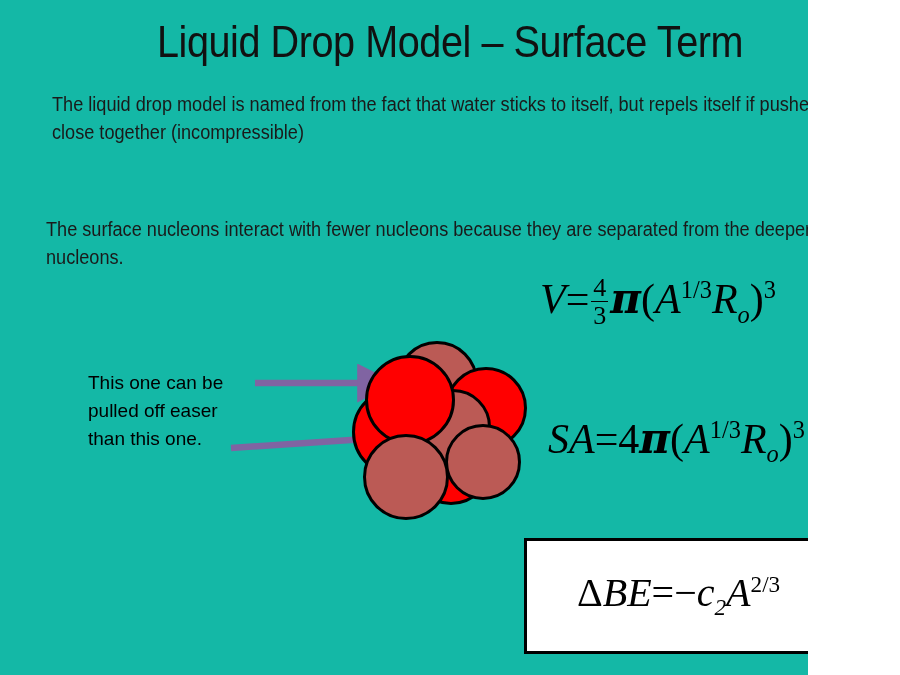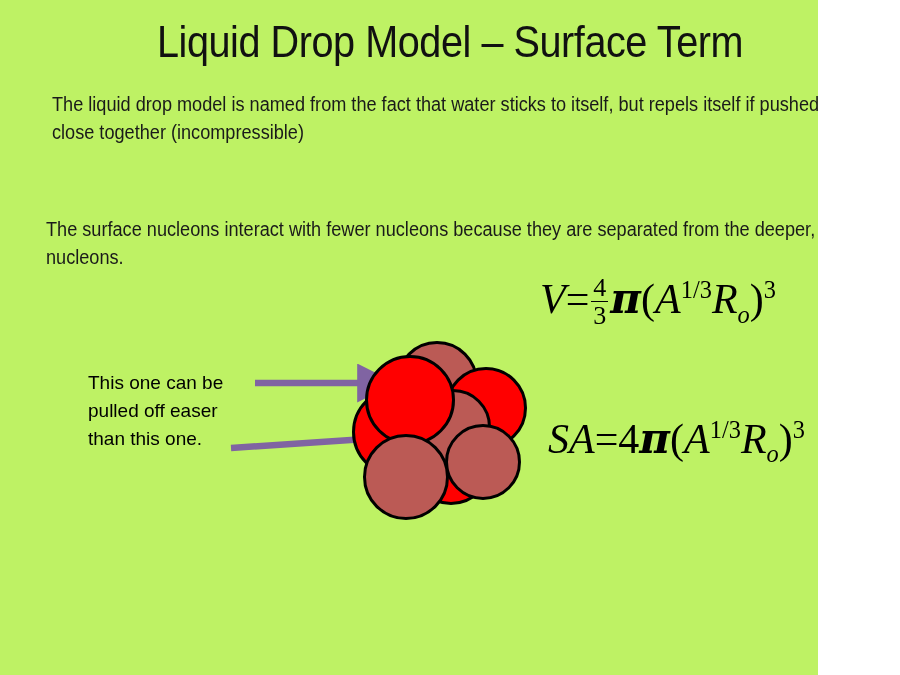--- a/index.html
+++ b/index.html
@@ -4,25 +4,24 @@
 <style>
   html, body {
     margin: 0;
     padding: 0;
     background: #ffffff;
   }
   #slide {
     position: relative;
     width: 808px;
     height: 675px;
-    background: #bef264;
+    background: #14b8a6;
     overflow: hidden;
     font-family: "Liberation Sans", sans-serif;
     color: #000000;
-    padding-left: 10px;
   }
 
   
   .title {
     position: absolute;
     left: 0;
     top: 16px;
     width: 900px;
     text-align: center;
     font-family: "Liberation Sans", sans-serif;
@@ -182,14 +181,19 @@
   </div>
 
   <div class="eq" id="eq-volume">
     <span class="mi">V</span><span class="mo">=</span><span class="frac"><span class="num mn">4</span><span class="den mn">3</span></span><span class="pi">π</span><span class="paren">(</span><span class="mi">A</span><sup class="exp">1/3</sup><span class="mi">R</span><sub class="sb">o</sub><span class="paren">)</span><sup class="exp">3</sup>
   </div>
 
   <div class="eq" id="eq-surface">
     <span class="mi">SA</span><span class="mo">=</span><span class="mn">4</span><span class="pi">π</span><span class="paren">(</span><span class="mi">A</span><sup class="exp">1/3</sup><span class="mi">R</span><sub class="sb">o</sub><span class="paren">)</span><sup class="exp">3</sup>
   </div>
 
+  <div id="eq-box">
+    <div class="eq" id="eq-be">
+      <span class="mo">Δ</span><span class="mi">BE</span><span class="mo">=</span><span class="mo">−</span><span class="mi">c</span><sub class="sb">2</sub><span class="mi">A</span><sup class="exp">2/3</sup>
+    </div>
+  </div>
 
 </div>
 
 </body></html>

